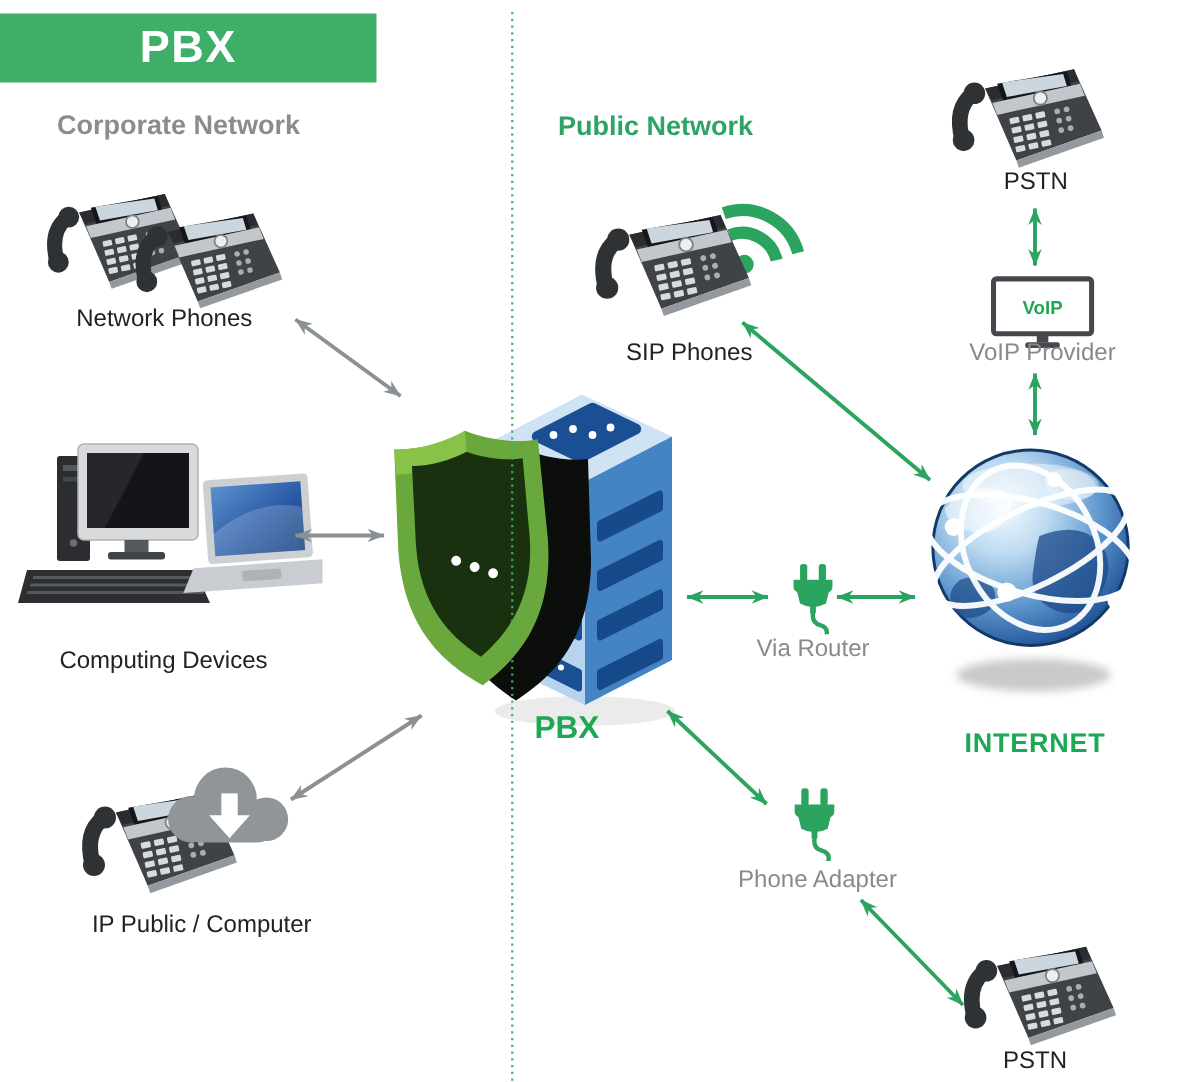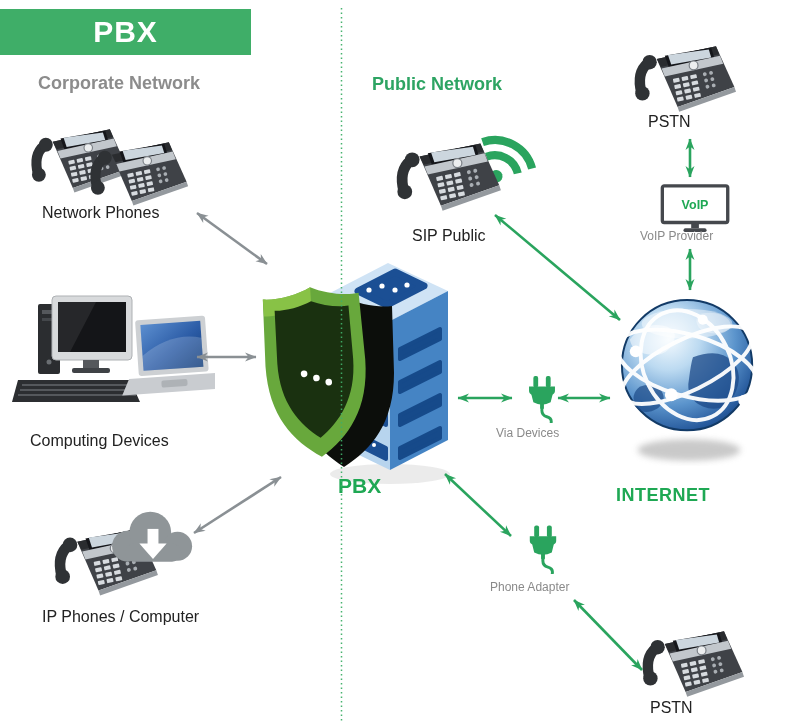--- a/index.html
+++ b/index.html
@@ -7,22 +7,22 @@
           font-family:"Liberation Sans",sans-serif;overflow:hidden;text-decoration:underline;}
   .abs{position:absolute;}
   svg{display:block;}
   .defs-store{position:absolute;width:0;height:0;overflow:hidden;}
   .banner{position:absolute;left:0;top:9px;width:251px;height:46px;background:#3fae68;
           display:flex;align-items:center;justify-content:center;}
   .banner span{color:#ffffff;font-weight:bold;font-size:30px;letter-spacing:1px;}
   .zone-label{position:absolute;font-weight:bold;font-size:18px;}
   .zone-label.corporate{left:38px;top:73px;color:#8c8c8c;}
   .zone-label.public{left:372px;top:74px;color:#2da463;}
-  .node-label{position:absolute;text-align:left;color:#222222;font-size:16px;line-height:18px;}
-  .node-label.gray{color:#8a8a8a;font-size:12px;}
+  .node-label{position:absolute;text-align:center;color:#222222;font-size:16px;line-height:18px;}
+  .node-label.gray{color:#8a8a8a;font-size:16px;}
   .node-label.green-big{color:#1fa854;font-weight:bold;font-size:18px;letter-spacing:.5px;}
   .node-label.pbx-green{color:#1fa854;font-weight:bold;font-size:21px;}
   .conn{stroke-width:2.6;fill:none;}
   .conn.green{stroke:#2aa45e;}
   .conn.gray{stroke:#8a9094;}
   .divider{stroke:#3fae68;stroke-width:1.5;stroke-dasharray:1.5 3;opacity:.95;}
   .arrow-layer{position:absolute;left:0;top:0;pointer-events:none;}
 </style>
 </head>
 <body>
@@ -168,21 +168,21 @@
     </g>
   </svg>
   <div class="node-label" style="left:30px;top:432px;width:158px;">Computing Devices</div>
 
   <svg class="abs" style="left:48px;top:520px;" width="114" height="80">
       <use href="#deskphone"></use>
     </svg>
   <svg class="abs" style="left:103px;top:505px;" width="100" height="66">
       <use href="#cloudDl"></use>
     </svg>
-  <div class="node-label" style="left:42px;top:608px;width:185px;">IP Phones / Computer</div>
+  <div class="node-label" style="left:42px;top:608px;width:185px;">IP Public / Computer</div>
 
   <svg class="abs" style="left:256px;top:253px;" width="204" height="232" viewBox="0 0 204 232">
     <ellipse cx="134" cy="221" rx="60" ry="10" fill="#dddddd" opacity="0.6"></ellipse>
     <g>
       <polygon points="74,40 132,10 192,38 134,68" fill="#cfe3f5"></polygon>
       <polygon points="74,40 134,68 134,217 74,188" fill="#b7d4ee"></polygon>
       <polygon points="134,68 192,38 192,187 134,217" fill="#4584c4"></polygon>
       <g>
         <polygon points="102,38 139,19 168,33 131,52" fill="#1b4f94" stroke="#1b4f94" stroke-width="7" stroke-linejoin="round"></polygon>
         <circle cx="113" cy="37" r="2.6" fill="#ffffff"></circle>
@@ -230,21 +230,21 @@
     </g>
   </svg>
   <div class="node-label pbx-green" style="left:338px;top:477px;width:80px;">PBX</div>
 
   <svg class="abs" style="left:470px;top:120px;transform:rotate(28deg);" width="76" height="68">
       <use href="#wifi"></use>
     </svg>
   <svg class="abs" style="left:390px;top:130px;" width="115" height="90">
       <use href="#deskphone"></use>
     </svg>
-  <div class="node-label" style="left:412px;top:227px;width:95px;">SIP Public</div>
+  <div class="node-label" style="left:412px;top:227px;width:95px;">SIP Phones</div>
 
   <svg class="abs" style="left:628px;top:38px;" width="112" height="78">
       <use href="#deskphone"></use>
     </svg>
   <div class="node-label" style="left:648px;top:113px;width:85px;">PSTN</div>
 
   <svg class="abs" style="left:659px;top:184px;" width="74" height="50" viewBox="0 0 76 52">
     <use href="#monitor"></use>
     <text x="37" y="26" text-anchor="middle" font-family="Liberation Sans, sans-serif" font-size="13" font-weight="bold" fill="#1fa854">VoIP</text>
   </svg>
@@ -270,21 +270,21 @@
         <circle cx="58" cy="36" r="6"></circle>
         <circle cx="16" cy="-46" r="5"></circle>
       </g>
     </g>
   </svg>
   <div class="node-label green-big" style="left:616px;top:447px;width:148px;margin-top:39px;">INTERNET</div>
 
   <svg class="abs" style="left:520px;top:375px;" width="44" height="48">
       <use href="#plug"></use>
     </svg>
-  <div class="node-label gray" style="left:496px;top:424px;width:92px;">Via Devices</div>
+  <div class="node-label gray" style="left:496px;top:424px;width:92px;">Via Router</div>
 
   <svg class="abs" style="left:521px;top:524px;" width="44" height="50">
       <use href="#plug"></use>
     </svg>
   <div class="node-label gray" style="left:490px;top:578px;width:110px;">Phone Adapter</div>
 
   <svg class="abs" style="left:636px;top:622px;" width="112" height="80">
       <use href="#deskphone"></use>
     </svg>
   <div class="node-label" style="left:650px;top:699px;width:80px;">PSTN</div>

